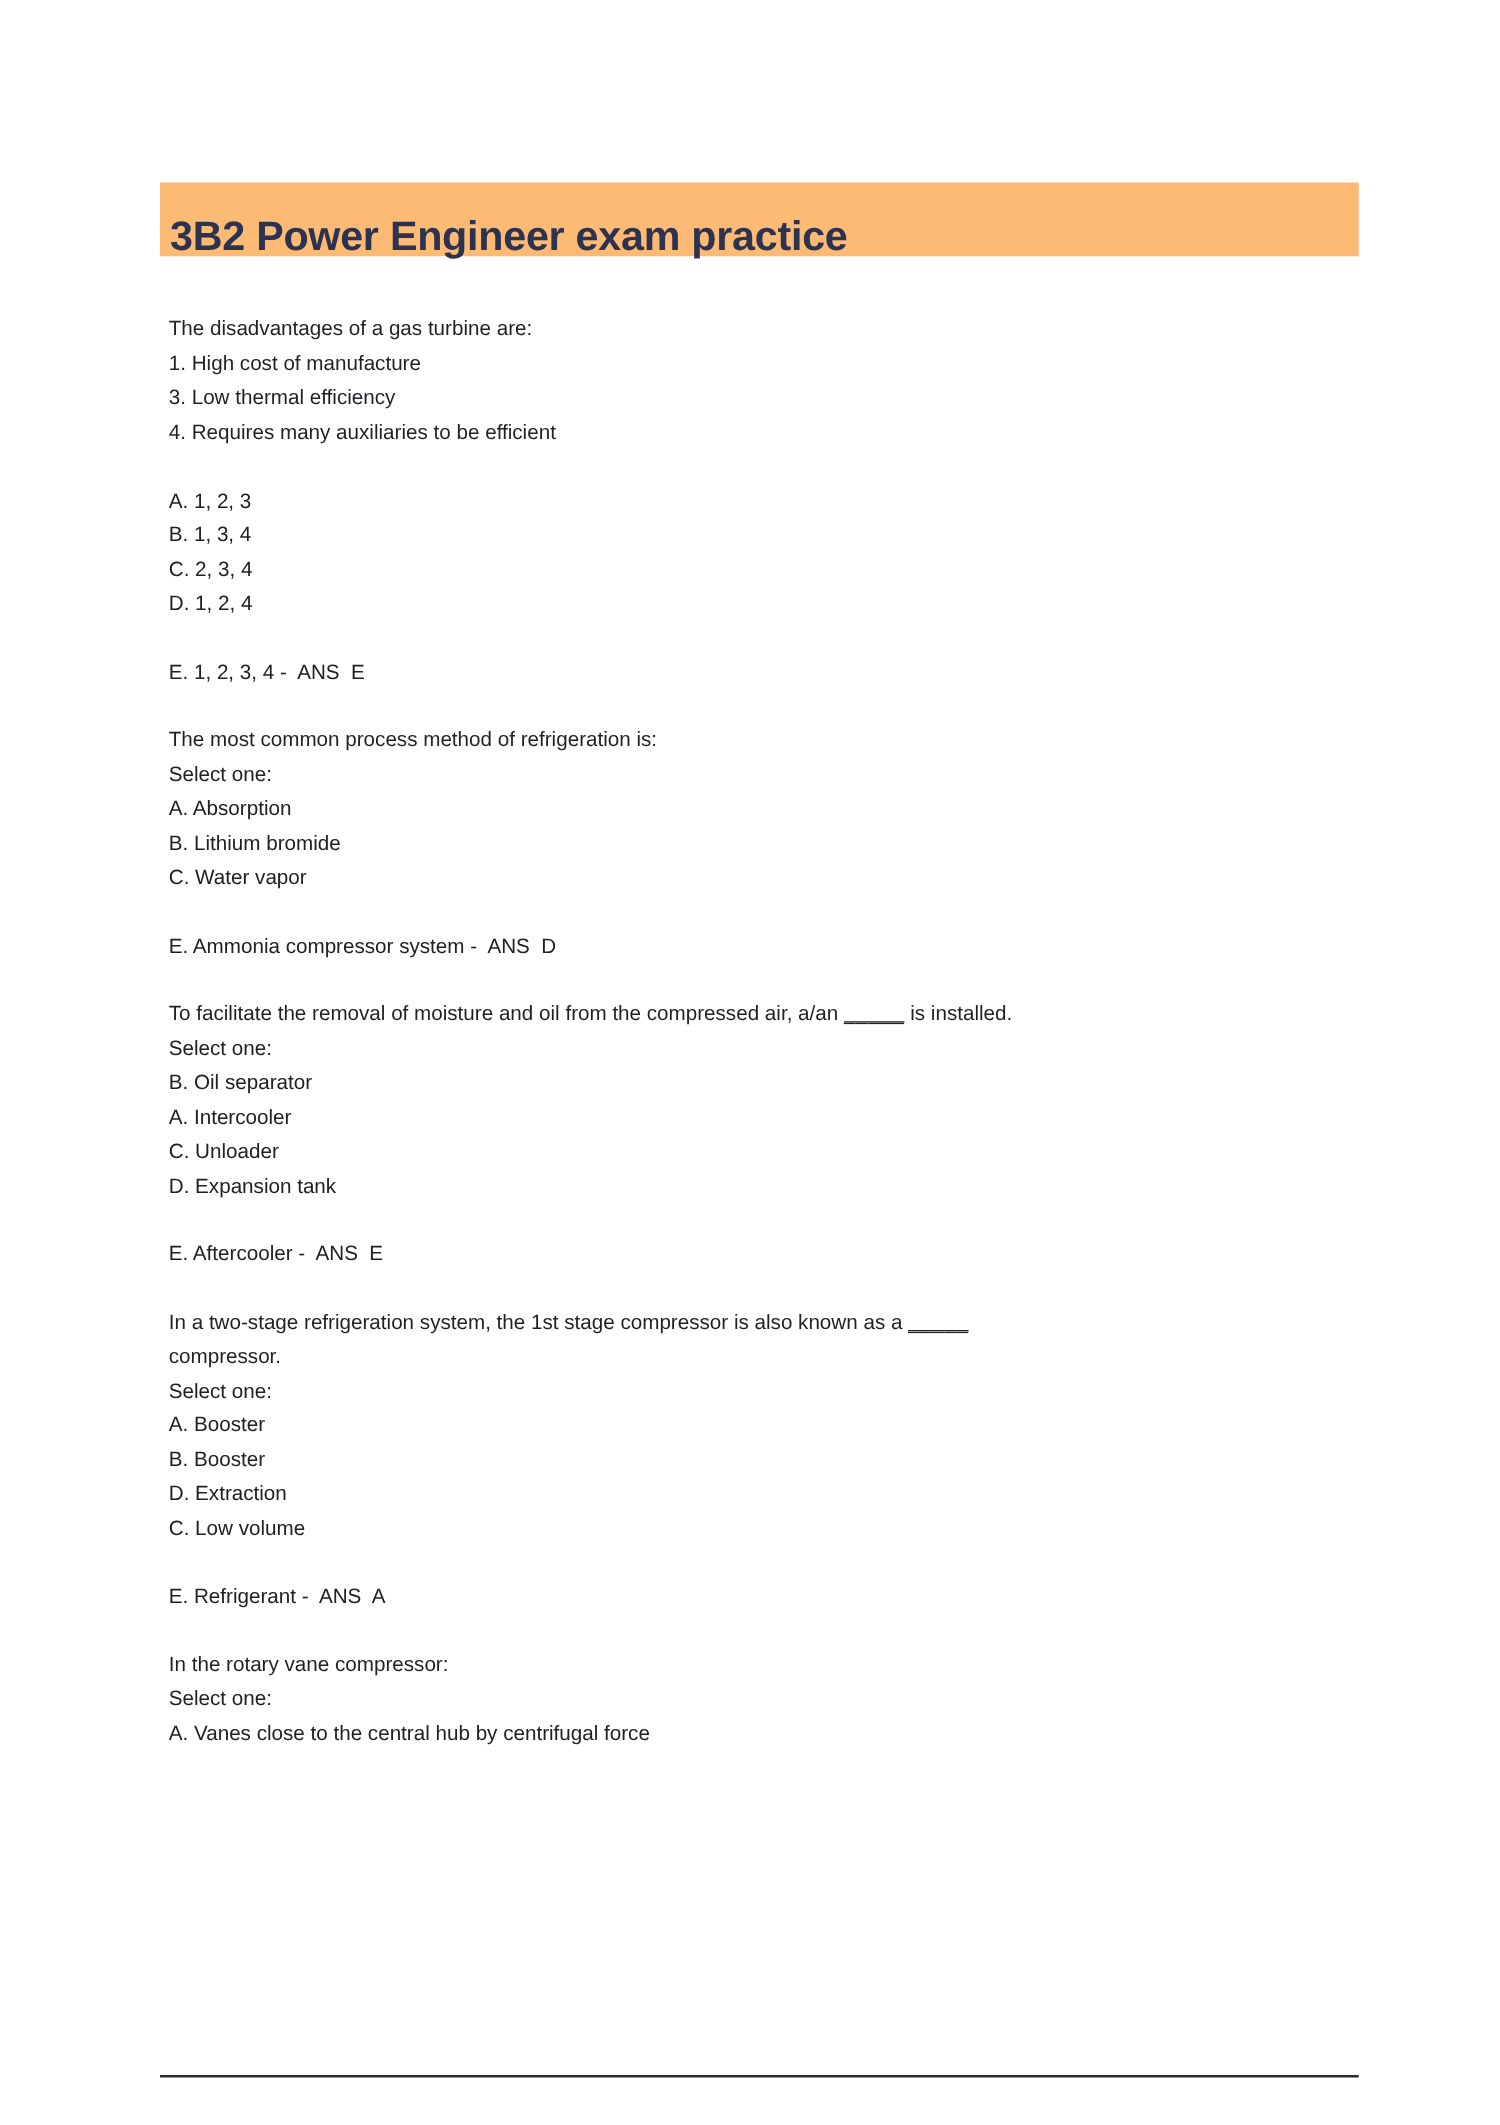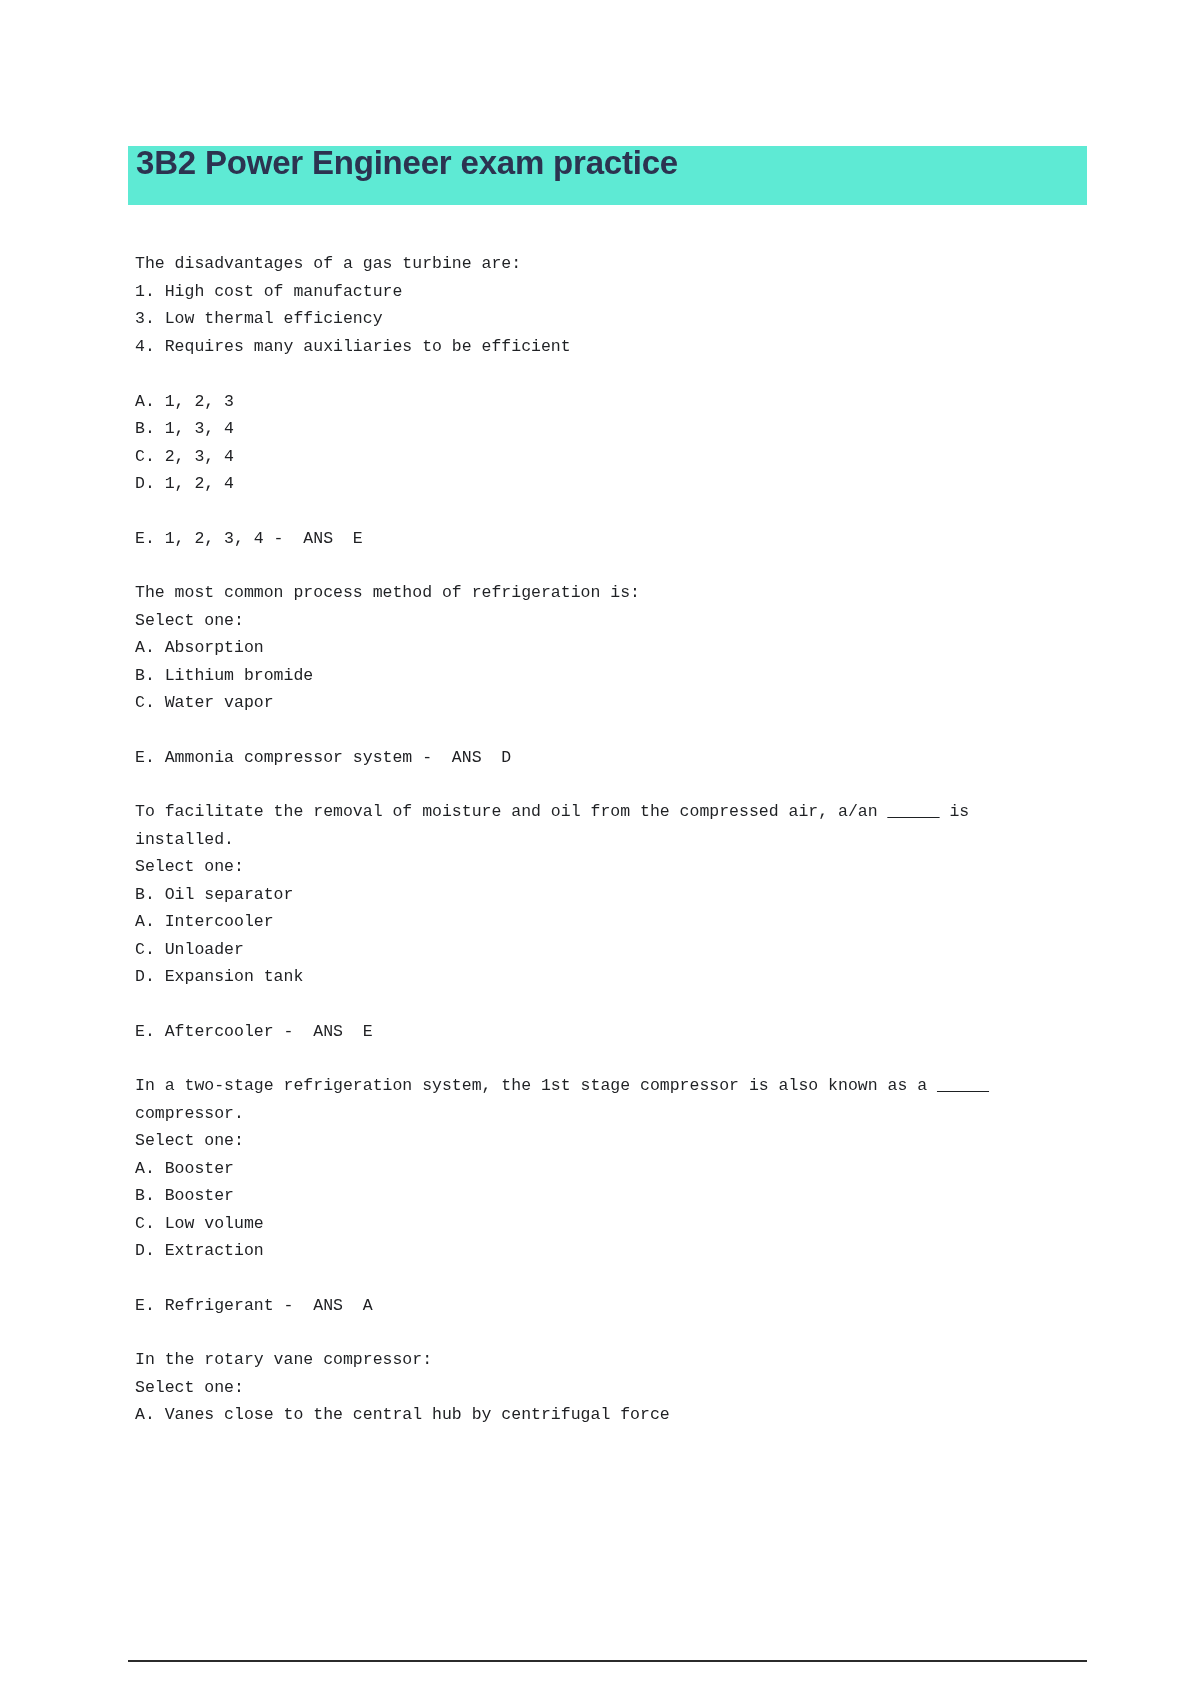--- a/index.html
+++ b/index.html
@@ -23,23 +23,23 @@
     width: 1200px;
     height: 1700px;
     background: #ffffff;
   }
   .title-band {
     position: absolute;
     left: 128px;
     top: 146px;
     width: 959px;
     height: 59px;
-    background: #5eead4;
+    background: #fdba74;
     display: flex;
-    align-items: flex-start;
+    align-items: flex-end;
   }
   .doc-title {
     font-size: 33px;
     font-weight: bold;
     color: #2c3350;
     letter-spacing: -0.2px;
     margin-left: 8px;
     line-height: 1;
     white-space: nowrap;
   }
@@ -51,21 +51,20 @@
   }
   .qblock {
     margin-bottom: 27px;
   }
   .line {
     font-size: 16.5px;
     line-height: 27.5px;
     color: #202124;
     white-space: pre-wrap;
     word-wrap: break-word;
-    font-family: Liberation Mono, monospace;
   }
   .line.stem {
     color: #1f2124;
   }
   .blank {
     text-decoration: underline;
     text-decoration-color: #202124;
     letter-spacing: 0.5px;
   }
   .ansmark {
@@ -123,22 +122,22 @@
       <div class="line">D. Expansion tank</div>
       <div class="line ansmark">E. Aftercooler -  ANS  E</div>
     </div>
 
     <div class="qblock">
       <div class="line stem"><span>In a two-stage refrigeration system, the 1st stage compressor is also known as a </span><span class="blank">_____</span></div>
       <div class="line stem">compressor.</div>
       <div class="line">Select one:</div>
       <div class="line">A. Booster</div>
       <div class="line">B. Booster</div>
+      <div class="line">D. Extraction</div>
       <div class="line">C. Low volume</div>
-      <div class="line">D. Extraction</div>
       <div class="line ansmark">E. Refrigerant -  ANS  A</div>
     </div>
 
     <div class="qblock">
       <div class="line stem">In the rotary vane compressor:</div>
       <div class="line">Select one:</div>
       <div class="line">A. Vanes close to the central hub by centrifugal force</div>
     </div>
 
   </div>

